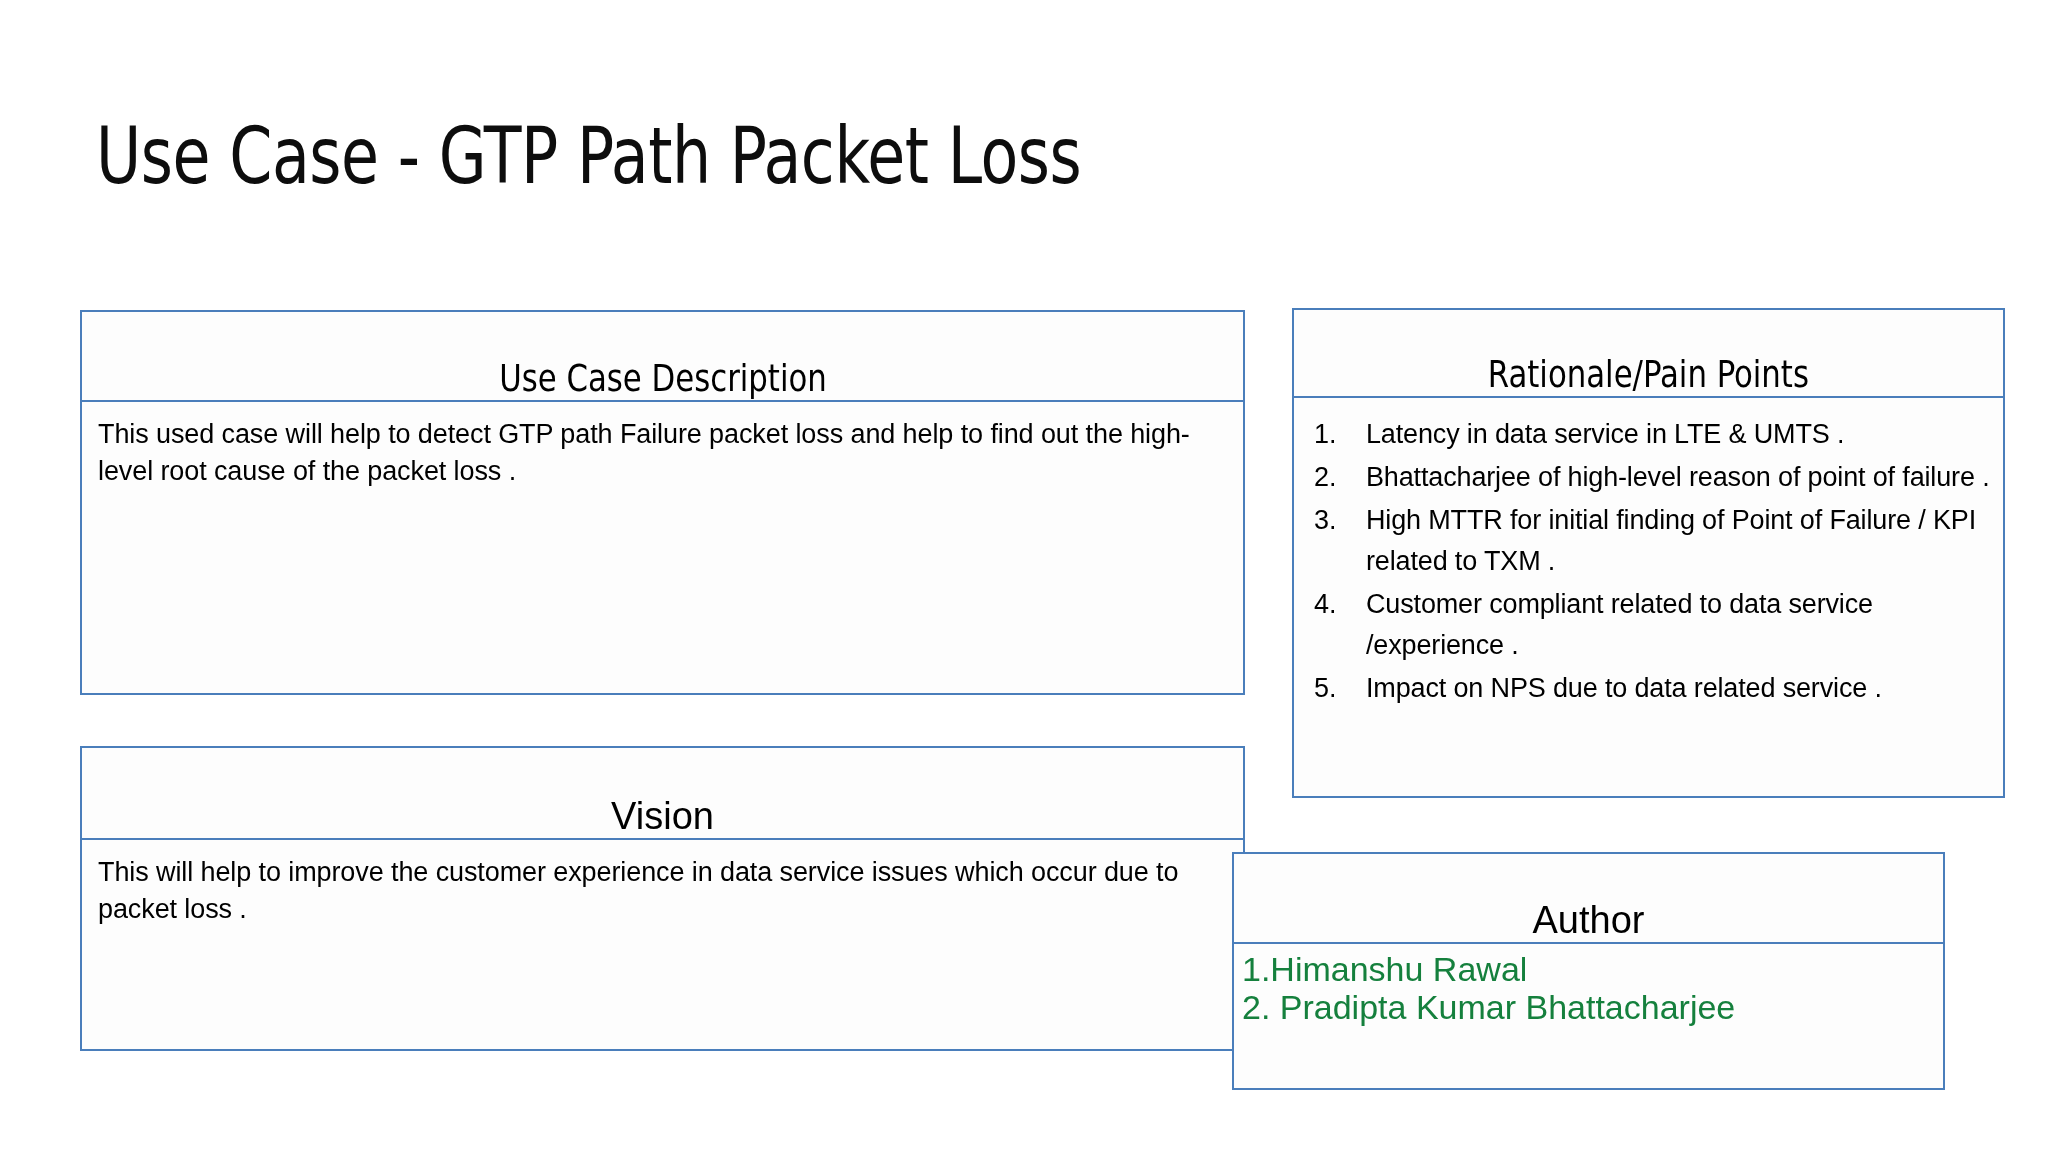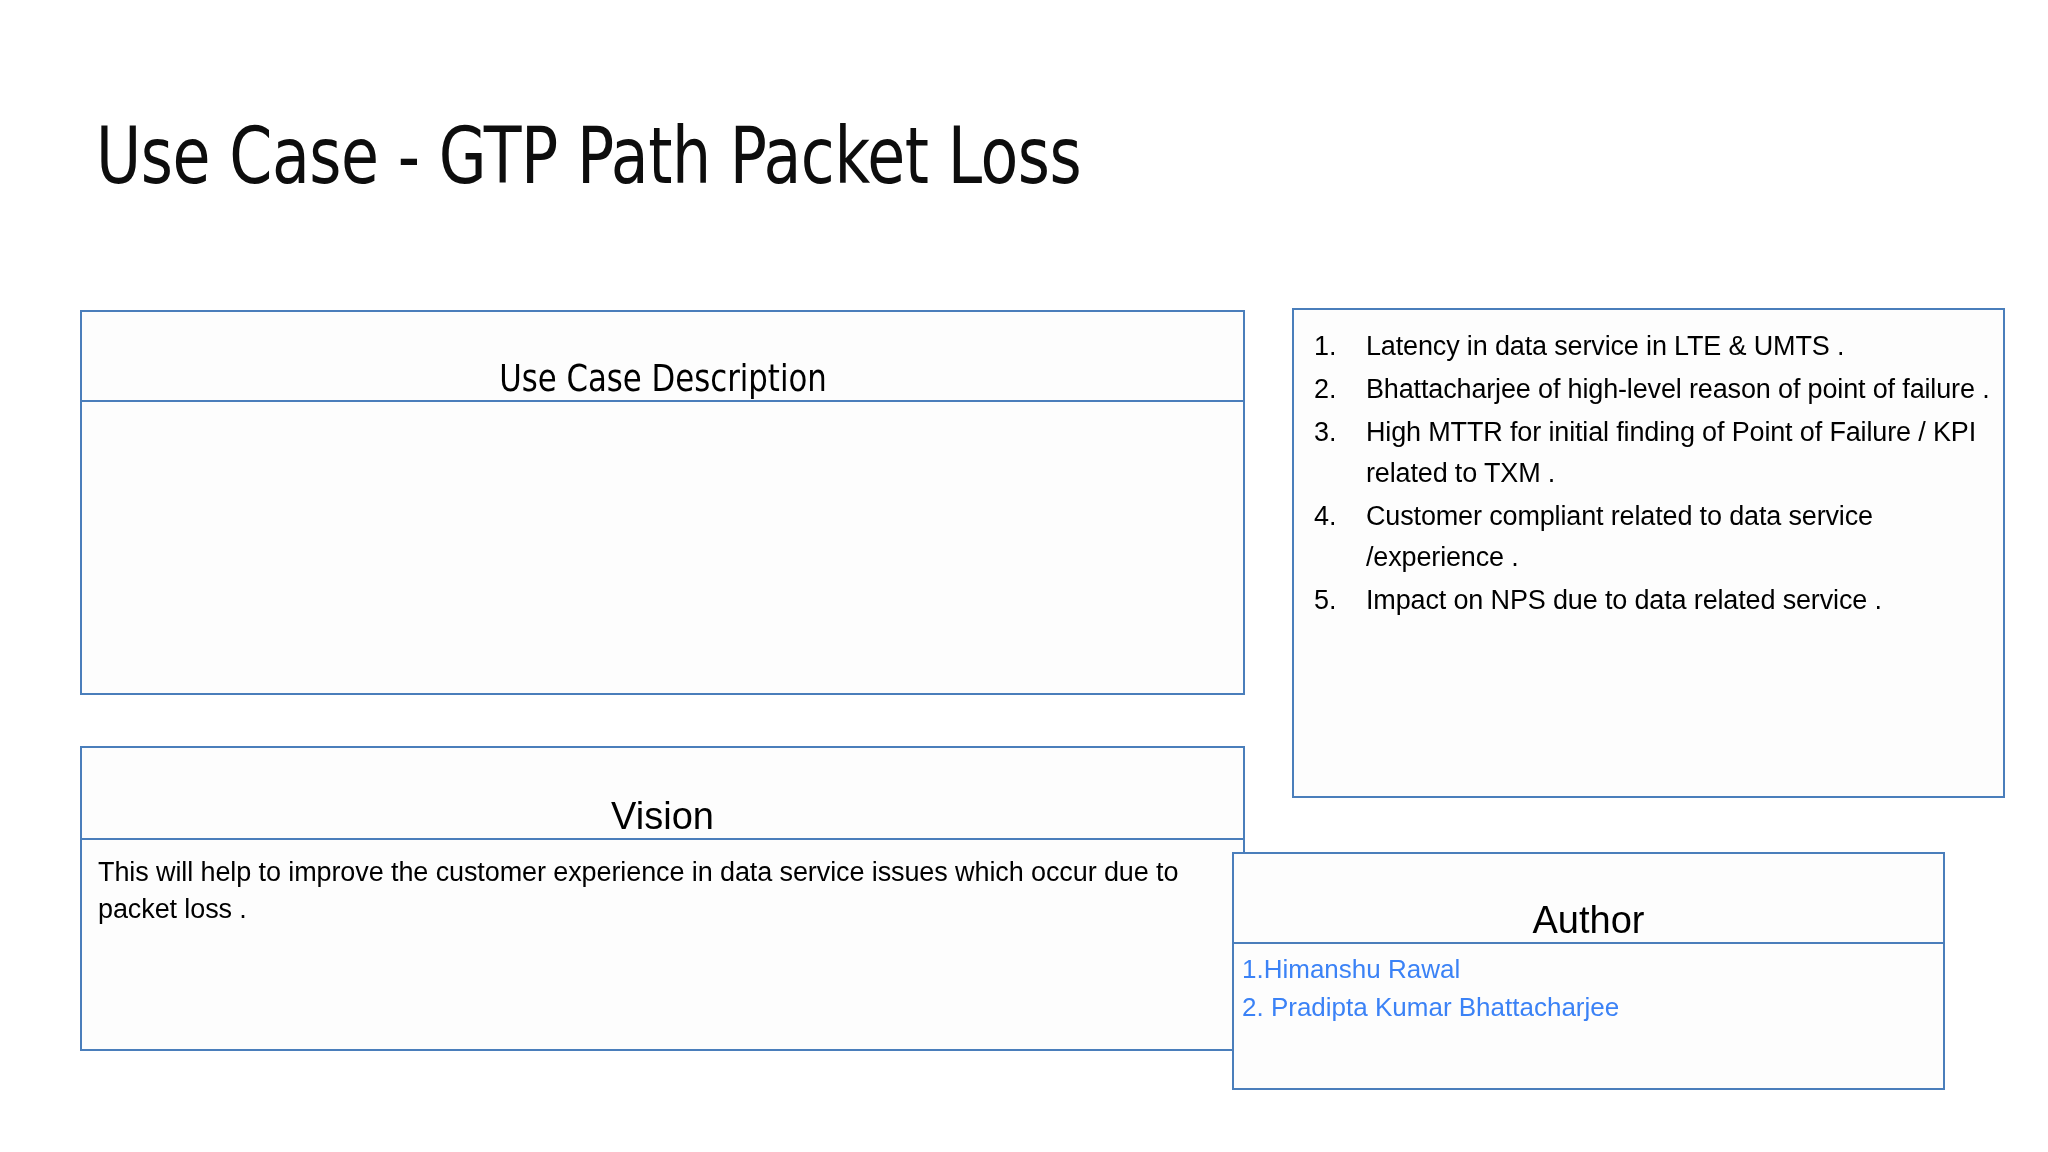--- a/index.html
+++ b/index.html
@@ -136,48 +136,54 @@
   
   #panel-author {
     left: 1232px;
     top: 852px;
     width: 713px;
     height: 238px;
   }
   #panel-author .panel-header { height: 90px; }
   #panel-author .panel-body { padding: 6px 8px 0 8px; }
   .author-line {
-    font-size: 26px;
+    font-size: 34px;
     line-height: 38px;
-    color: #3b82f6;
+    color: #15803d;
   }
 </style>
 </head>
 <body>
 
 <div id="slide">
 
   <div class="slide-title">Use Case - GTP Path Packet Loss</div>
 
   <div class="panel" id="panel-use-case-description">
     <div class="panel-header">
       <span class="panel-header-text condensed">Use Case Description</span>
     </div>
+    <div class="panel-body">
+      <p class="body-text">This  used case  will help to  detect GTP path Failure packet loss and  help to find out the high-level root cause of the  packet loss .</p>
+    </div>
   </div>
 
   <div class="panel" id="panel-vision">
     <div class="panel-header">
       <span class="panel-header-text">Vision</span>
     </div>
     <div class="panel-body">
       <p class="body-text">This will help to improve the customer experience in data service issues which occur due to packet loss .</p>
     </div>
   </div>
 
   <div class="panel" id="panel-rationale">
+    <div class="panel-header">
+      <span class="panel-header-text condensed">Rationale/Pain Points</span>
+    </div>
     <div class="panel-body">
       <ol class="pain-list" id="pain-list">
           <li>
             <span class="num">1.</span>
             <span class="txt">Latency in data service in LTE &amp; UMTS .</span>
           </li>
           <li>
             <span class="num">2.</span>
             <span class="txt">Bhattacharjee of high-level reason of  point of failure .</span>
           </li>

